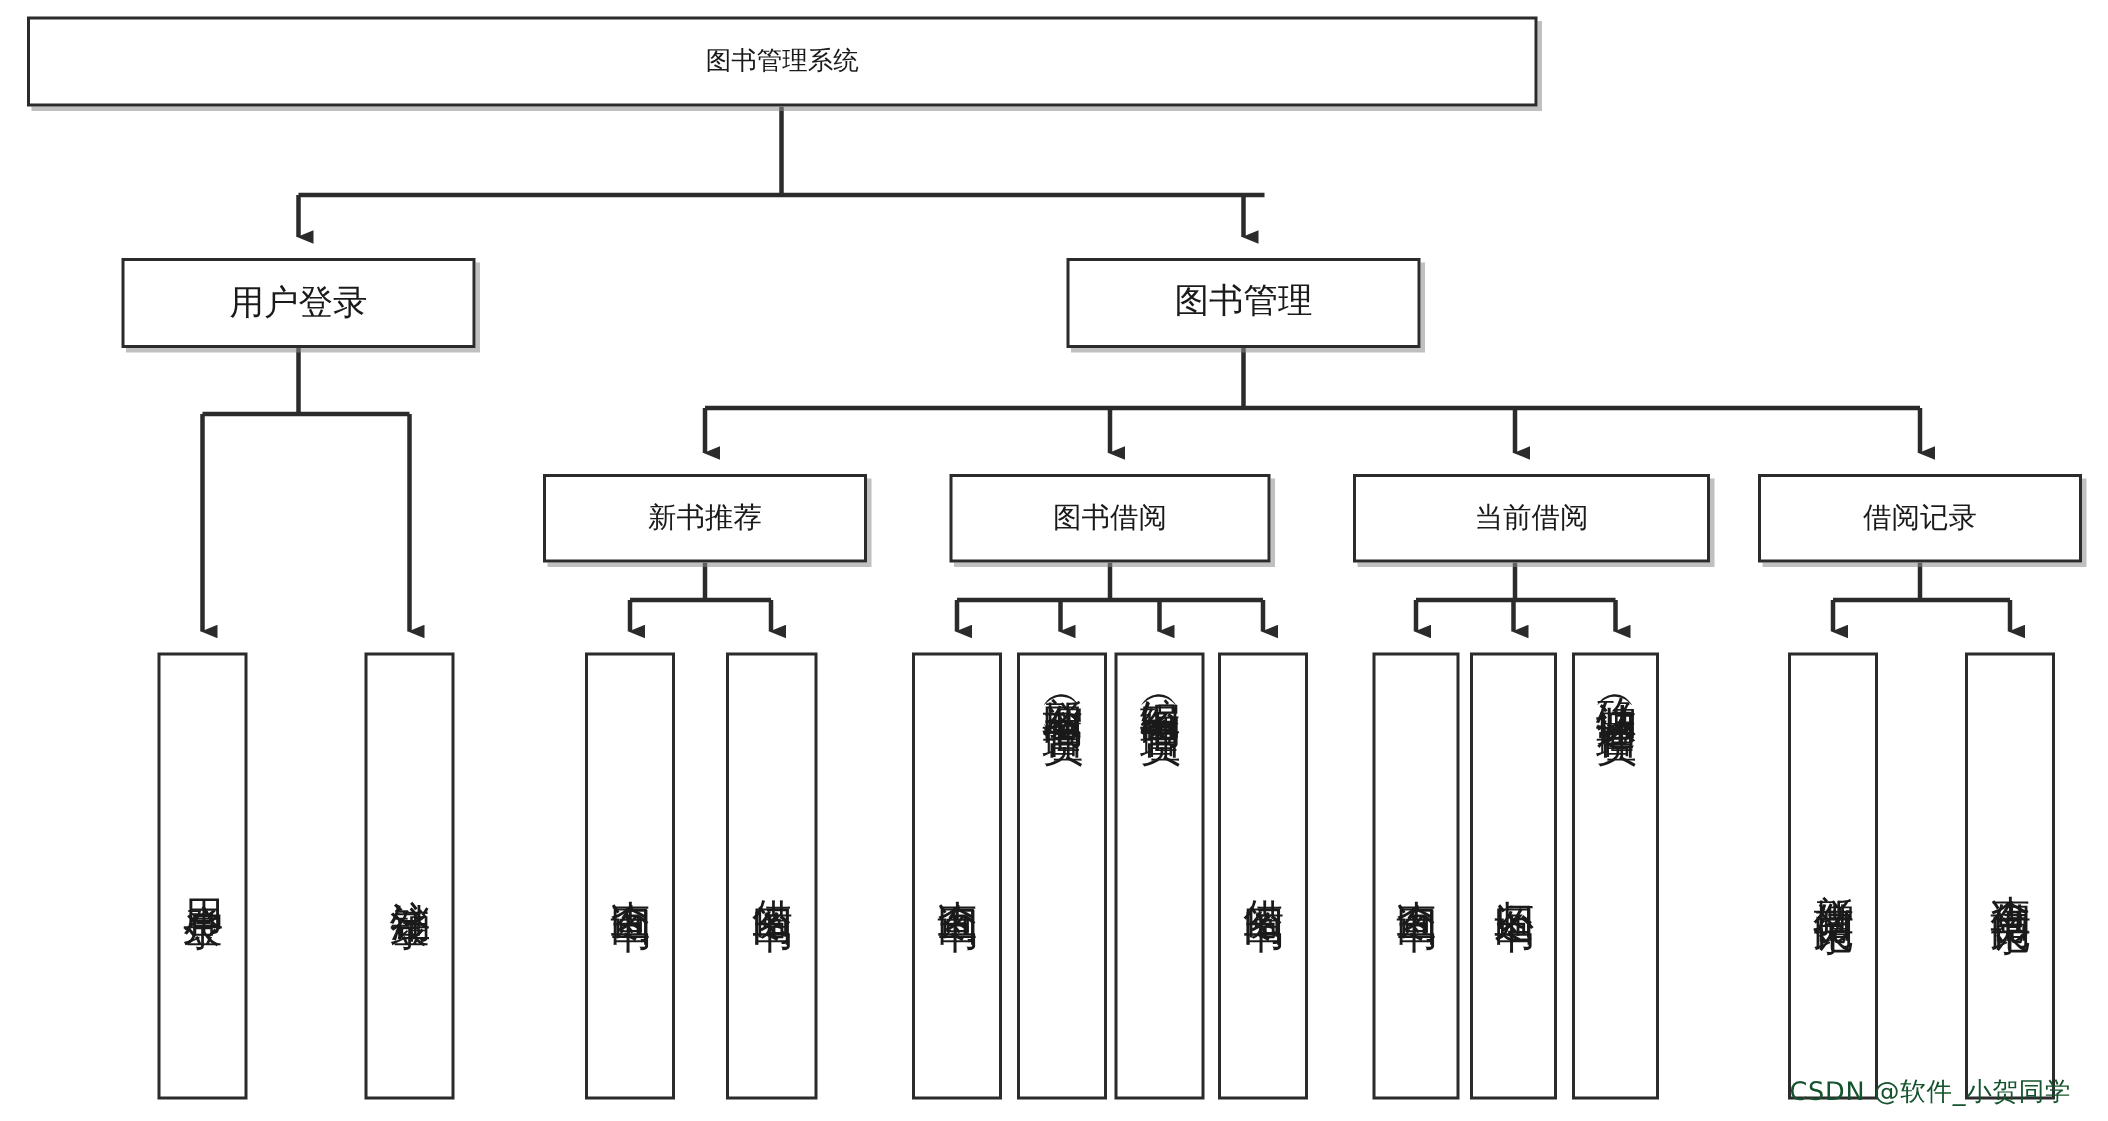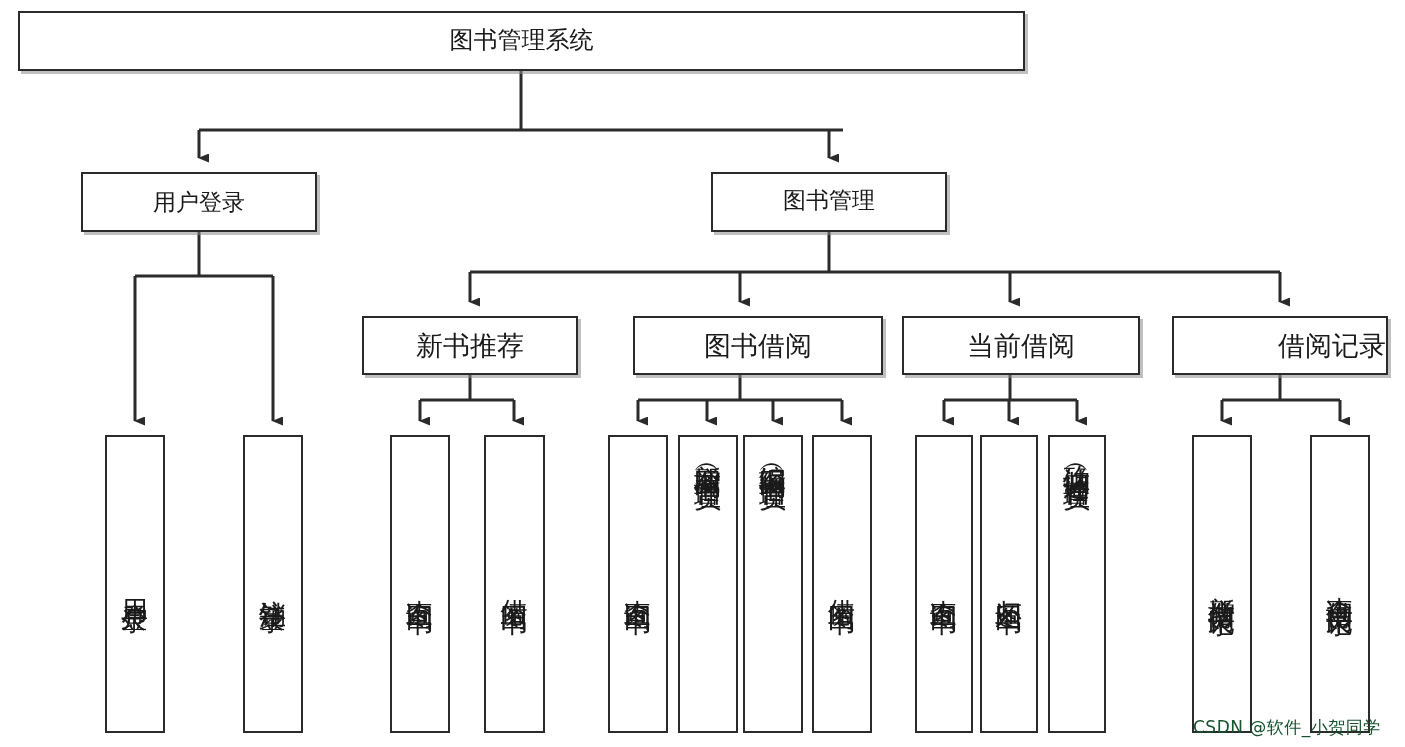--- a/index.html
+++ b/index.html
@@ -42,29 +42,29 @@
   }
   .node-label {
     display: block;
     text-align: center;
     color: #1a1a1a;
     line-height: 1.08;
     white-space: nowrap;
   }
   
   .lvl-root .node-label {
-    font-size: 24px;
+    font-size: 17px;
   }
   
   .lvl-two .node-label {
     font-size: 23px;
   }
   
   .lvl-three .node-label {
-    font-size: 27px;
+    font-size: 19px;
   }
   
   .lvl-leaf {
     align-items: flex-start;
     justify-content: center;
     padding-top: 6px;
   }
   .lvl-leaf .node-label {
     writing-mode: vertical-rl;
     text-orientation: upright;
@@ -152,29 +152,29 @@
   </div>
 
   <div class="node lvl-two shadowed" style="left:711px; top:172px; width:236px; height:60px;font-family:Liberation Mono, monospace;">
     <span class="node-label">图书管理</span>
   </div>
 
   <div class="node lvl-three shadowed" style="left:362px; top:316px; width:216px; height:59px;">
     <span class="node-label">新书推荐</span>
   </div>
 
-  <div class="node lvl-three shadowed" style="left:633px; top:316px; width:250px; height:59px;">
+  <div class="node lvl-three shadowed" style="left:633px; top:316px; width:214px; height:59px;">
     <span class="node-label">图书借阅</span>
   </div>
 
   <div class="node lvl-three shadowed" style="left:902px; top:316px; width:238px; height:59px;">
     <span class="node-label">当前借阅</span>
   </div>
 
-  <div class="node lvl-three shadowed" style="left:1172px; top:316px; width:216px; height:59px;justify-content:flex-end;">
+  <div class="node lvl-three shadowed" style="left:1172px; top:316px; width:216px; height:59px;">
     <span class="node-label">借阅记录</span>
   </div>
 
   <div class="node lvl-leaf center-text" style="left:105px; top:435px; width:60px; height:298px;">
     <span class="node-label">用户登录</span>
   </div>
 
   <div class="node lvl-leaf center-text" style="left:243px; top:435px; width:60px; height:298px;">
     <span class="node-label">注销登录</span>
   </div>

